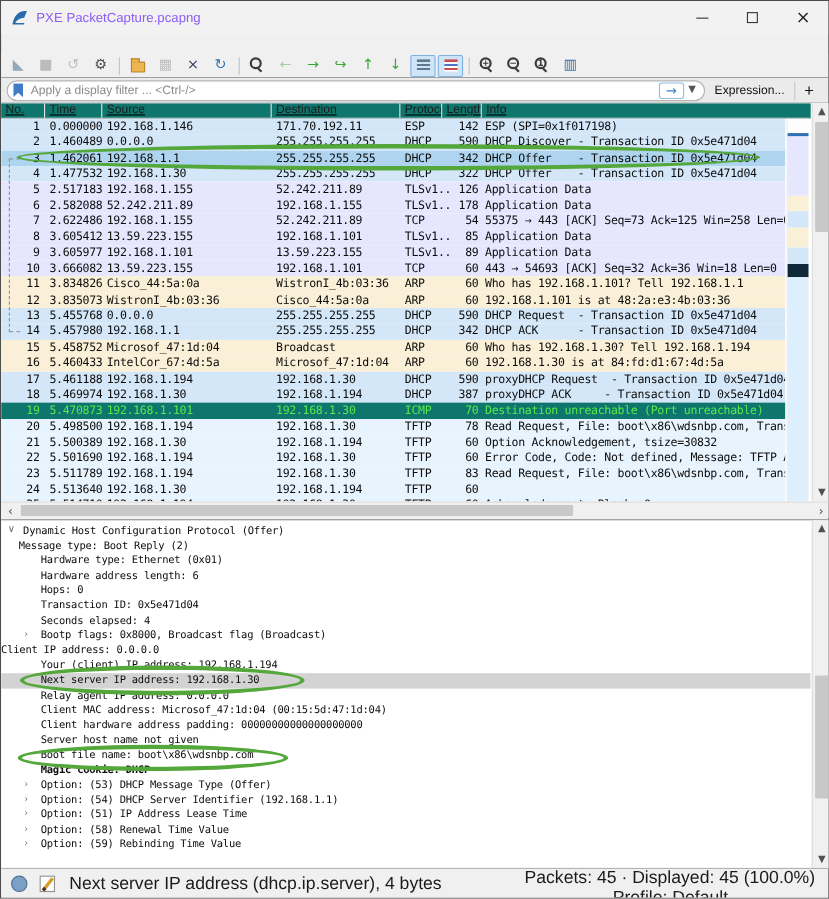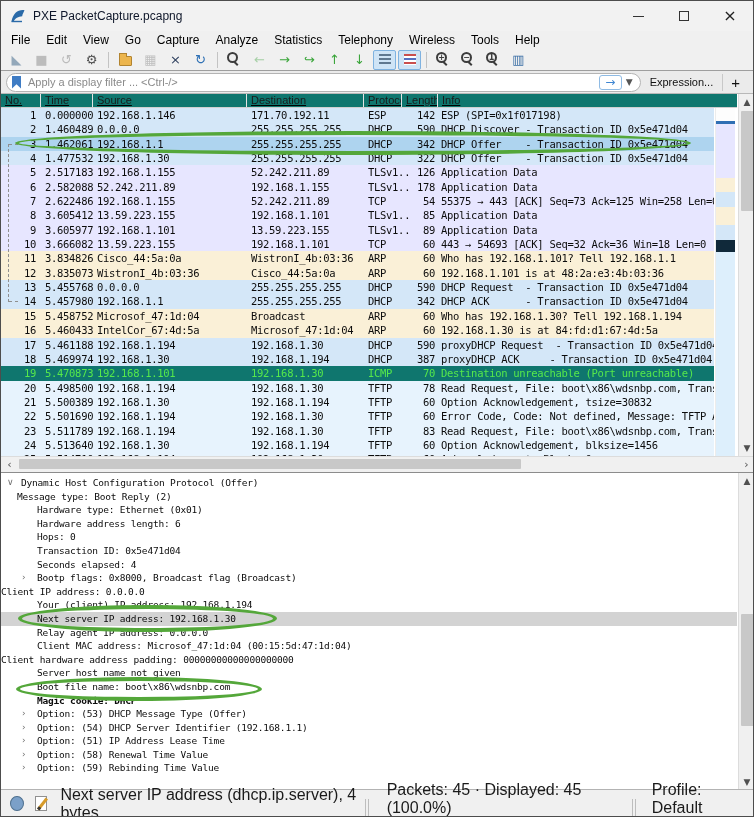--- a/index.html
+++ b/index.html
@@ -3,21 +3,21 @@
 <meta charset="utf-8">
 <style>
   html,body{margin:0;padding:0;background:#cfd8e2;}
   *{box-sizing:border-box;}
   .window{position:relative;width:754px;height:817px;background:#f0f0f0;border:1px solid #4d4d4d;
           font-family:"Liberation Sans",sans-serif;overflow:hidden;}
 
   
   .titlebar{position:absolute;top:0;left:0;width:100%;height:30px;background:#f2f2f2;display:flex;align-items:center;}
   .app-logo{width:16px;height:16px;margin-left:9px;}
-  .title-text{font-size:12px;color:#0f172a;margin-left:7px;}
+  .title-text{font-size:12px;color:#8b5cf6;margin-left:7px;}
   .win-controls{margin-left:auto;display:flex;height:100%;}
   .win-btn{width:46px;height:100%;display:flex;align-items:center;justify-content:center;color:#222;}
   .glyph-min{width:11px;height:1px;background:#333;}
   .glyph-max{width:10px;height:10px;border:1px solid #333;}
   .glyph-close{font-size:16px;line-height:16px;font-family:"DejaVu Sans",sans-serif;}
 
   
   .menubar{position:absolute;top:30px;left:0;width:100%;height:18px;display:flex;align-items:center;padding-left:2px;background:#f0f0f0;}
   .menu-item{font-size:12px;color:#000;padding:1px 8px;}
 
@@ -102,21 +102,21 @@
   .e2{left:17px;top:132px;width:259px;height:27px;}
   .e3{left:15px;top:204px;width:246px;height:24px;}
 
   
   .statusbar{position:absolute;top:788px;left:0;width:100%;height:28px;background:#f0f0f0;border-top:1px solid #b3b3b3;
              display:flex;align-items:center;font-size:16px;color:#1a1a1a;}
   .expert-dot{width:15px;height:15px;border-radius:50%;background:#7ba0c8;border:1px solid #50718f;margin-left:9px;}
   .comment-box{width:14px;height:15px;background:#fff;border:1px solid #909090;margin-left:11px;position:relative;}
   .comment-box::after{content:"";position:absolute;left:5px;top:0px;width:3px;height:11px;background:#d79b2a;border-bottom:3px solid #3a3a3a;transform:rotate(38deg);}
   .field-info{margin-left:13px;}
-  .sb-right{margin-left:auto;display:flex;align-items:flex-end;height:100%;}
+  .sb-right{margin-left:auto;display:flex;align-items:center;height:100%;flex-direction:column;}
   .sb-sep{width:1px;height:18px;background:#bdbdbd;margin:0 1px;}
   .sb-sep.gap{margin-right:6px;}
   .packets-text{padding:0 12px;}
   .profile-text{padding:0 9px 0 10px;}
 </style>
 </head>
 <body>
 
 <div class="window">
 
@@ -132,33 +132,20 @@
         </div>
       <div class="win-btn">
           <span class="glyph-max"></span>
         </div>
       <div class="win-btn">
           <span class="glyph-close">×</span>
         </div>
     </div>
   </div>
 
-  <div class="menubar" id="menubar">
-      <div class="menu-item">File</div>
-      <div class="menu-item">Edit</div>
-      <div class="menu-item">View</div>
-      <div class="menu-item">Go</div>
-      <div class="menu-item">Capture</div>
-      <div class="menu-item">Analyze</div>
-      <div class="menu-item">Statistics</div>
-      <div class="menu-item">Telephony</div>
-      <div class="menu-item">Wireless</div>
-      <div class="menu-item">Tools</div>
-      <div class="menu-item">Help</div>
-    </div>
 
   <div class="toolbar" id="toolbar">
       <div class="tb-btn">
         <span class="g" style="color: rgb(147, 168, 186);">◣</span>
       </div>
       <div class="tb-btn">
         <span class="g" style="color: rgb(188, 188, 188);">■</span>
       </div>
       <div class="tb-btn">
         <span class="g" style="color: rgb(188, 188, 188);">↺</span>
@@ -258,21 +245,21 @@
         <div class="prow c-blue"><span class="cno">14</span><span class="ctime">5.457980</span><span class="csrc">192.168.1.1</span><span class="cdst">255.255.255.255</span><span class="cproto">DHCP</span><span class="clen">342</span><span class="cinfo">DHCP ACK      - Transaction ID 0x5e471d04</span></div>
         <div class="prow c-cream"><span class="cno">15</span><span class="ctime">5.458752</span><span class="csrc">Microsof_47:1d:04</span><span class="cdst">Broadcast</span><span class="cproto">ARP</span><span class="clen">60</span><span class="cinfo">Who has 192.168.1.30? Tell 192.168.1.194</span></div>
         <div class="prow c-cream"><span class="cno">16</span><span class="ctime">5.460433</span><span class="csrc">IntelCor_67:4d:5a</span><span class="cdst">Microsof_47:1d:04</span><span class="cproto">ARP</span><span class="clen">60</span><span class="cinfo">192.168.1.30 is at 84:fd:d1:67:4d:5a</span></div>
         <div class="prow c-blue"><span class="cno">17</span><span class="ctime">5.461188</span><span class="csrc">192.168.1.194</span><span class="cdst">192.168.1.30</span><span class="cproto">DHCP</span><span class="clen">590</span><span class="cinfo">proxyDHCP Request  - Transaction ID 0x5e471d04</span></div>
         <div class="prow c-blue"><span class="cno">18</span><span class="ctime">5.469974</span><span class="csrc">192.168.1.30</span><span class="cdst">192.168.1.194</span><span class="cproto">DHCP</span><span class="clen">387</span><span class="cinfo">proxyDHCP ACK     - Transaction ID 0x5e471d04</span></div>
         <div class="prow c-icmp"><span class="cno">19</span><span class="ctime">5.470873</span><span class="csrc">192.168.1.101</span><span class="cdst">192.168.1.30</span><span class="cproto">ICMP</span><span class="clen">70</span><span class="cinfo">Destination unreachable (Port unreachable)</span></div>
         <div class="prow c-tftp"><span class="cno">20</span><span class="ctime">5.498500</span><span class="csrc">192.168.1.194</span><span class="cdst">192.168.1.30</span><span class="cproto">TFTP</span><span class="clen">78</span><span class="cinfo">Read Request, File: boot\x86\wdsnbp.com, Transfer</span></div>
         <div class="prow c-tftp"><span class="cno">21</span><span class="ctime">5.500389</span><span class="csrc">192.168.1.30</span><span class="cdst">192.168.1.194</span><span class="cproto">TFTP</span><span class="clen">60</span><span class="cinfo">Option Acknowledgement, tsize=30832</span></div>
         <div class="prow c-tftp"><span class="cno">22</span><span class="ctime">5.501690</span><span class="csrc">192.168.1.194</span><span class="cdst">192.168.1.30</span><span class="cproto">TFTP</span><span class="clen">60</span><span class="cinfo">Error Code, Code: Not defined, Message: TFTP Abort</span></div>
         <div class="prow c-tftp"><span class="cno">23</span><span class="ctime">5.511789</span><span class="csrc">192.168.1.194</span><span class="cdst">192.168.1.30</span><span class="cproto">TFTP</span><span class="clen">83</span><span class="cinfo">Read Request, File: boot\x86\wdsnbp.com, Transfer</span></div>
-        <div class="prow c-tftp"><span class="cno">24</span><span class="ctime">5.513640</span><span class="csrc">192.168.1.30</span><span class="cdst">192.168.1.194</span><span class="cproto">TFTP</span><span class="clen">60</span><span class="cinfo">Option Acknowledgement, blksize=1456</span></div>
+        <div class="prow c-tftp"><span class="cno">24</span><span class="ctime">5.513640</span><span class="csrc">192.168.1.30</span><span class="cdst">192.168.1.194</span><span class="cproto">TFTP</span><span class="clen">60</span></div>
         <div class="prow c-tftp"><span class="cno">25</span><span class="ctime">5.514710</span><span class="csrc">192.168.1.194</span><span class="cdst">192.168.1.30</span><span class="cproto">TFTP</span><span class="clen">60</span><span class="cinfo">Acknowledgement, Block: 0</span></div>
         <div class="bracket"></div>
       </div>
     <div class="pl-minimap" id="pl-minimap">
         <div class="mm-seg" style="top: 13px; height: 3px; background: rgb(47, 111, 180);"></div>
         <div class="mm-seg" style="top: 16px; height: 54px; background: rgb(231, 230, 255);"></div>
         <div class="mm-seg" style="top: 70px; height: 14px; background: rgb(250, 240, 215);"></div>
         <div class="mm-seg" style="top: 84px; height: 15px; background: rgb(212, 231, 248);"></div>
         <div class="mm-seg" style="top: 99px; height: 18px; background: rgb(250, 240, 215);"></div>
         <div class="mm-seg" style="top: 117px; height: 15px; background: rgb(212, 231, 248);"></div>
@@ -300,21 +287,21 @@
         <div class="dline"><span class="expander" style="left: 21px;"></span><span class="dtext" style="padding-left: 36px;">Hardware address length: 6</span></div>
         <div class="dline"><span class="expander" style="left: 21px;"></span><span class="dtext" style="padding-left: 36px;">Hops: 0</span></div>
         <div class="dline"><span class="expander" style="left: 21px;"></span><span class="dtext" style="padding-left: 36px;">Transaction ID: 0x5e471d04</span></div>
         <div class="dline"><span class="expander" style="left: 21px;"></span><span class="dtext" style="padding-left: 36px;">Seconds elapsed: 4</span></div>
         <div class="dline"><span class="expander" style="left: 21px;">›</span><span class="dtext" style="padding-left: 36px;">Bootp flags: 0x8000, Broadcast flag (Broadcast)</span></div>
         <div class="dline"><span class="expander" style="left: 21px;"></span><span class="dtext" style="">Client IP address: 0.0.0.0</span></div>
         <div class="dline"><span class="expander" style="left: 21px;"></span><span class="dtext" style="padding-left: 36px;">Your (client) IP address: 192.168.1.194</span></div>
         <div class="dline selected"><span class="expander" style="left: 21px;"></span><span class="dtext" style="padding-left: 36px;">Next server IP address: 192.168.1.30</span></div>
         <div class="dline"><span class="expander" style="left: 21px;"></span><span class="dtext" style="padding-left: 36px;">Relay agent IP address: 0.0.0.0</span></div>
         <div class="dline"><span class="expander" style="left: 21px;"></span><span class="dtext" style="padding-left: 36px;">Client MAC address: Microsof_47:1d:04 (00:15:5d:47:1d:04)</span></div>
-        <div class="dline"><span class="expander" style="left: 21px;"></span><span class="dtext" style="">Client hardware address padding: 00000000000000000000</span></div>
+        <div class="dline"><span class="expander" style="left: 21px;"></span><span class="dtext" style="padding-left: 36px;">Client hardware address padding: 00000000000000000000</span></div>
         <div class="dline"><span class="expander" style="left: 21px;"></span><span class="dtext" style="padding-left: 36px;">Server host name not given</span></div>
         <div class="dline"><span class="expander" style="left: 21px;"></span><span class="dtext" style="padding-left: 36px;">Boot file name: boot\x86\wdsnbp.com</span></div>
         <div class="dline"><span class="expander" style="left: 21px;"></span><span class="dtext" style="padding-left: 36px; font-weight: bold;">Magic cookie: DHCP</span></div>
         <div class="dline"><span class="expander" style="left: 21px;">›</span><span class="dtext" style="padding-left: 36px;">Option: (53) DHCP Message Type (Offer)</span></div>
         <div class="dline"><span class="expander" style="left: 21px;">›</span><span class="dtext" style="padding-left: 36px;">Option: (54) DHCP Server Identifier (192.168.1.1)</span></div>
         <div class="dline"><span class="expander" style="left: 21px;">›</span><span class="dtext" style="padding-left: 36px;">Option: (51) IP Address Lease Time</span></div>
         <div class="dline"><span class="expander" style="left: 21px;">›</span><span class="dtext" style="padding-left: 36px;">Option: (58) Renewal Time Value</span></div>
         <div class="dline"><span class="expander" style="left: 21px;">›</span><span class="dtext" style="padding-left: 36px;">Option: (59) Rebinding Time Value</span></div>
       </div>
     <div class="vscroll dt-vscroll">

